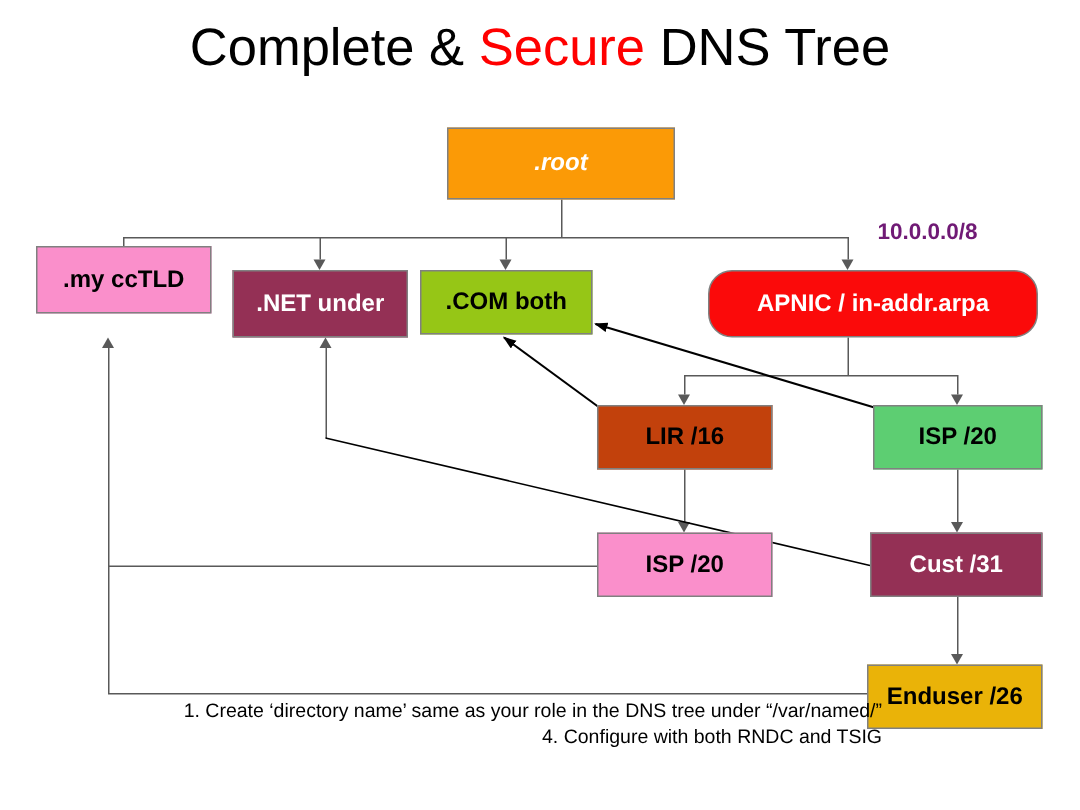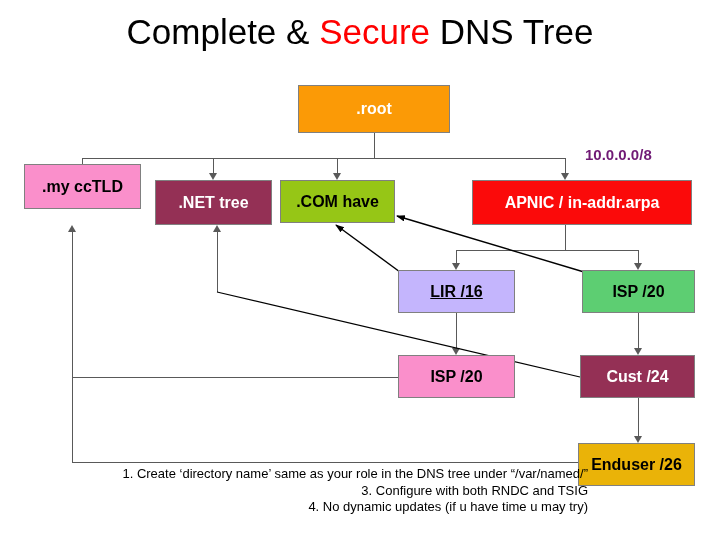--- a/index.html
+++ b/index.html
@@ -169,62 +169,61 @@
     </defs>
 
     <line x1="217" y1="292" x2="580" y2="377" stroke="#000000" stroke-width="1.1"></line>
 
     <line x1="400" y1="272" x2="336" y2="225" stroke="#000000" stroke-width="1.4" marker-end="url(#ah)"></line>
 
     <line x1="584" y1="272" x2="397" y2="216" stroke="#000000" stroke-width="1.4" marker-end="url(#ah)"></line>
   </svg>
 
   <div>
-    <div class="node big" style="left:298px; top:85px; width:152px; height:48px; background:#FB9A06; color:#FFFFFF;">
+    <div class="node big" style="left:298px; top:85px; width:152px; height:48px; background:#FB9A06; color:#FFFFFF;font-style:italic;">
       <span>.root</span>
     </div>
 
     <div class="node big" style="left:24px; top:164px; width:117px; height:45px; background:#FA8FCB; color:#000000;">
       <span>.my ccTLD</span>
     </div>
 
     <div class="node big" style="left:155px; top:180px; width:117px; height:45px; background:#943055; color:#FFFFFF;">
-      <span>.NET tree</span>
+      <span>.NET under</span>
     </div>
 
     <div class="node big" style="left:280px; top:180px; width:115px; height:43px; background:#96C616; color:#000000;">
-      <span>.COM have</span>
-    </div>
-
-    <div class="node big" style="left:472px; top:180px; width:220px; height:45px; background:#FB0A0A; color:#FFFFFF;">
+      <span>.COM both</span>
+    </div>
+
+    <div class="node big" style="left:472px; top:180px; width:220px; height:45px; background:#FB0A0A; color:#FFFFFF;border-radius:16px;">
       <span>APNIC / in-addr.arpa</span>
     </div>
 
-    <div class="node big" style="left:398px; top:270px; width:117px; height:43px; background:#c4b5fd; color:#000000;text-decoration:underline;">
+    <div class="node big" style="left:398px; top:270px; width:117px; height:43px; background:#c2410c; color:#000000;">
       <span>LIR /16</span>
     </div>
 
     <div class="node big" style="left:582px; top:270px; width:113px; height:43px; background:#5DCE72; color:#000000;">
       <span>ISP /20</span>
     </div>
 
     <div class="node big" style="left:398px; top:355px; width:117px; height:43px; background:#FA8FCB; color:#000000;">
       <span>ISP /20</span>
     </div>
 
     <div class="node big" style="left:580px; top:355px; width:115px; height:43px; background:#943055; color:#FFFFFF;">
-      <span>Cust /24</span>
+      <span>Cust /31</span>
     </div>
 
     <div class="node big" style="left:578px; top:443px; width:117px; height:43px; background:#eab308; color:#000000;">
       <span>Enduser /26</span>
     </div>
   </div>
 
   <div class="freelabel" style="left:585px; top:146px;">10.0.0.0/8</div>
 
   <div id="notes">
     <div>1. Create ‘directory name’ same as your role in the DNS tree under “/var/named/”</div>
-    <div>3. Configure with both RNDC and TSIG</div>
-    <div>4. No dynamic updates (if u have time u may try)</div>
+    <div>4. Configure with both RNDC and TSIG</div>
   </div>
 
 </div>
 
 </body></html>

